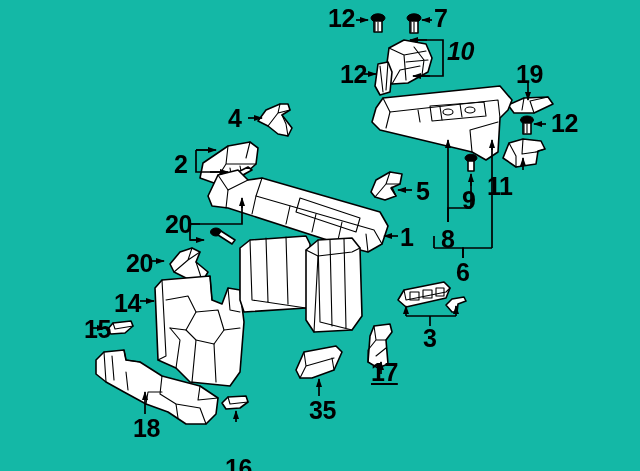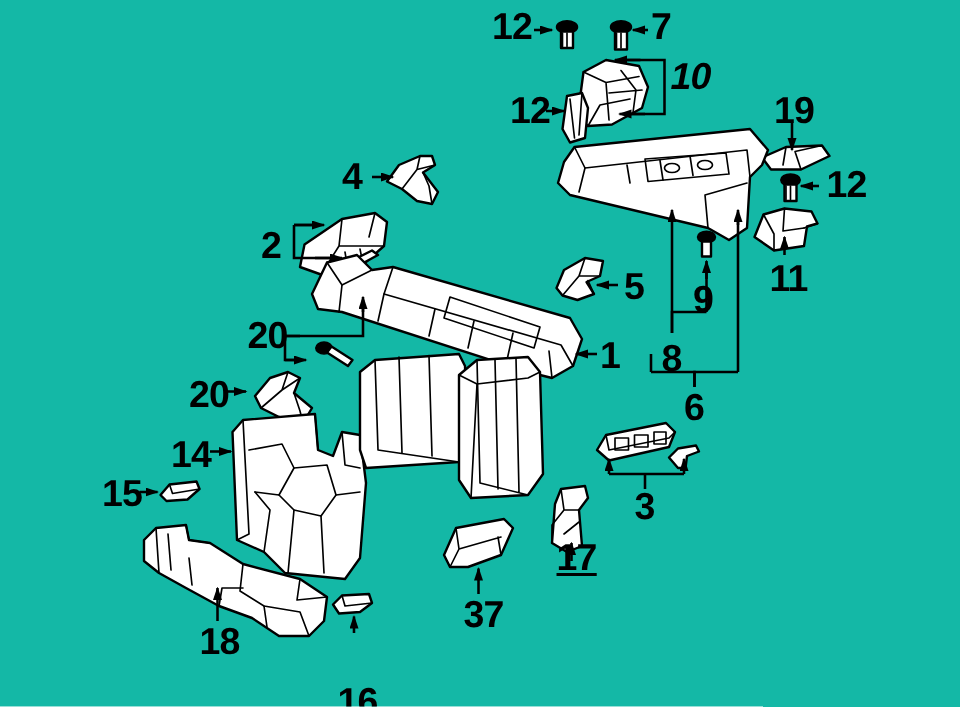--- a/index.html
+++ b/index.html
@@ -249,31 +249,31 @@
   <path class="leader" d="M406,316 L406,306" marker-end="url(#ah)"></path>
   <path class="leader" d="M456,316 L456,306" marker-end="url(#ah)"></path>
 </svg>
 
 <div class="lbl" style="left:328px;top:6px;">12</div>
 <div class="lbl" style="left:434px;top:6px;">7</div>
 <div class="lbl" style="left:447px;top:39px;font-style:italic;">10</div>
 <div class="lbl" style="left:340px;top:62px;">12</div>
 <div class="lbl" style="left:516px;top:62px;">19</div>
 <div class="lbl" style="left:551px;top:111px;">12</div>
-<div class="lbl" style="left:513px;top:174px;">11</div>
+<div class="lbl" style="left:487px;top:174px;">11</div>
 <div class="lbl" style="left:228px;top:106px;">4</div>
 <div class="lbl" style="left:174px;top:152px;">2</div>
 <div class="lbl" style="left:416px;top:179px;">5</div>
 <div class="lbl" style="left:462px;top:188px;">9</div>
 <div class="lbl" style="left:400px;top:225px;">1</div>
 <div class="lbl" style="left:441px;top:227px;">8</div>
 <div class="lbl" style="left:456px;top:260px;">6</div>
 <div class="lbl" style="left:165px;top:212px;">20</div>
 <div class="lbl" style="left:126px;top:251px;">20</div>
 <div class="lbl" style="left:114px;top:291px;">14</div>
-<div class="lbl" style="left:68px;top:317px;">15</div>
+<div class="lbl" style="left:84px;top:317px;">15</div>
 <div class="lbl" style="left:423px;top:326px;">3</div>
 <div class="lbl" style="left:371px;top:360px;text-decoration:underline;">17</div>
-<div class="lbl" style="left:309px;top:398px;">37</div>
+<div class="lbl" style="left:309px;top:398px;">35</div>
 <div class="lbl" style="left:133px;top:416px;">18</div>
 <div class="lbl" style="left:225px;top:424px;margin-top:32px;">16</div>
 
 </div>
 
 </body></html>

